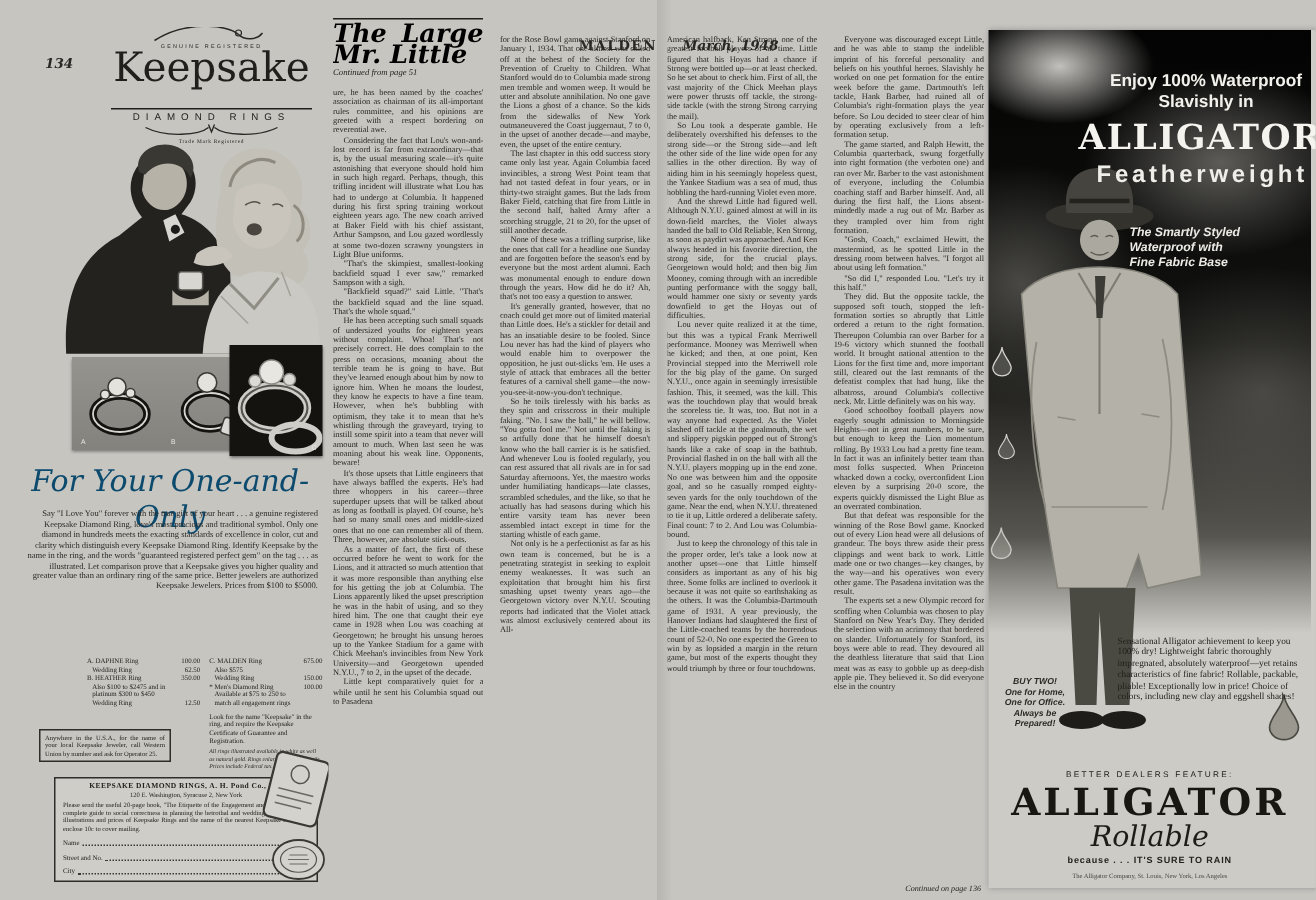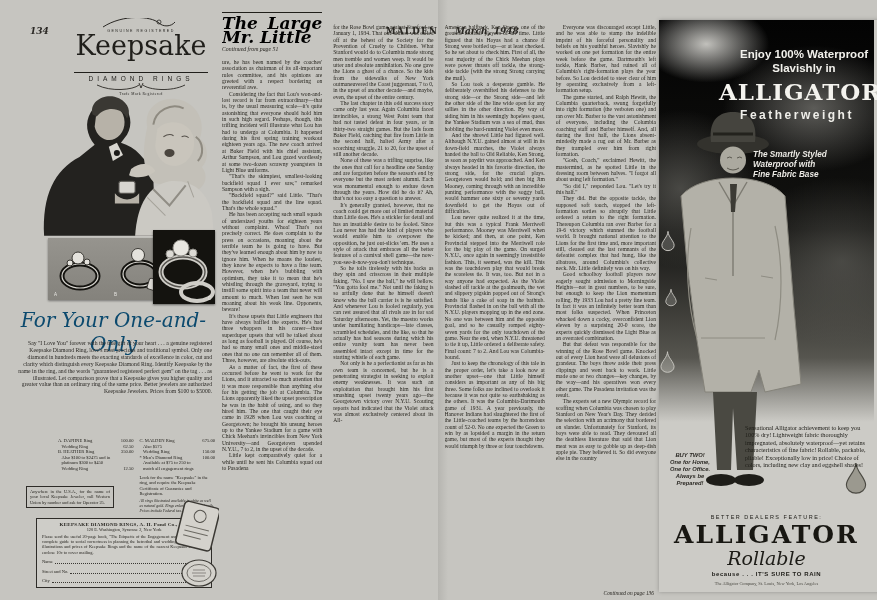--- a/index.html
+++ b/index.html
@@ -2,21 +2,21 @@
 <html lang="en"><head>
 <meta charset="utf-8">
 <style>
   * { margin:0; padding:0; box-sizing:border-box; }
   html,body { width:877px; height:600px; overflow:hidden; }
   body { background:#c6c5c0; font-family:"Liberation Serif", serif; color:#26241f; position:relative; }
 
   
   .hdr { position:absolute; top:26px; font-family:"DejaVu Serif", serif; font-weight:bold; font-size:9px; color:#2a2824; }
   .hdr.it { font-style:italic; }
-  #pg-left { left:30px; }
+  #pg-left { left:30px;margin-top:12px; }
   #esquire { left:338px; width:100px; text-align:right; letter-spacing:1px; }
   #issue-date { left:455px; }
   #pg-right { left:838px; }
   .gutter { position:absolute; left:438px; top:0; width:10px; height:600px;
             background:linear-gradient(to right, rgba(40,40,36,.10), rgba(40,40,36,0)); }
 
   
   #keepsake { position:absolute; left:12px; top:18px; width:203px; height:578px; }
   .ks-logo { position:absolute; left:55px; top:0; width:148px; text-align:center; color:#201f1b; }
   .ks-flourish { display:block; margin:0 auto; }
@@ -72,21 +72,21 @@
        radial-gradient(90px 55px at 22% 6%, rgba(214,213,208,.9), rgba(214,213,208,0) 70%),
        radial-gradient(130px 90px at 72% 22%, rgba(160,159,153,.55), rgba(160,159,153,0) 70%),
        radial-gradient(110px 110px at 10% 42%, rgba(130,129,123,.5), rgba(130,129,123,0) 72%),
        radial-gradient(150px 120px at 85% 60%, rgba(120,119,113,.45), rgba(120,119,113,0) 70%),
        linear-gradient(#030303, #121210 52%, #56554f 84%, #ccCBC6 100%); }
   .ag-h1 { position:absolute; left:78px; top:28px; width:134px; text-align:center; color:#f2f1ec;
            font-family:"Liberation Sans",sans-serif; font-weight:bold; font-size:11.5px; line-height:13.5px; }
   .ag-brand { position:absolute; left:60px; top:58px; width:152px; text-align:center; color:#f4f3ee;
               font-family:"DejaVu Serif", serif; font-weight:bold; font-size:23px; letter-spacing:1px; }
   .ag-feather { position:absolute; left:72px; top:88px; width:132px; text-align:center; color:#efeee9;
-                font-family:"Liberation Sans",sans-serif; font-weight:bold; font-size:12px; letter-spacing:2.5px; }
+                font-family:"Liberation Sans",sans-serif; font-weight:bold; font-size:16px; letter-spacing:2.5px; }
   .ag-tagline { position:absolute; left:94px; top:118px; width:118px; color:#eceae5;
                 font-family:"Liberation Sans",sans-serif; font-weight:bold; font-style:italic; font-size:8.2px; line-height:10px;margin-top:12px; }
   #ag-man { position:absolute; left:2px; top:88px; width:172px; height:402px; }
   .drop { position:absolute; }
   .buy-two { position:absolute; left:0px; top:432px; width:62px; text-align:center; color:#2c2a25;
              font-family:"Liberation Sans",sans-serif; font-weight:bold; font-style:italic; font-size:5.8px; line-height:7px; }
   .ag-body { position:absolute; left:86px; top:404px; width:124px; font-size:6.2px; line-height:7.4px; color:#1f1e19; }
   .ag-dealers { position:absolute; left:0; top:494px; width:215px; text-align:center; font-size:5.5px; letter-spacing:1.5px;
                 font-family:"Liberation Sans",sans-serif; color:#22211c; }
   .ag-brand2 { position:absolute; left:0; top:500px; width:215px; text-align:center;

